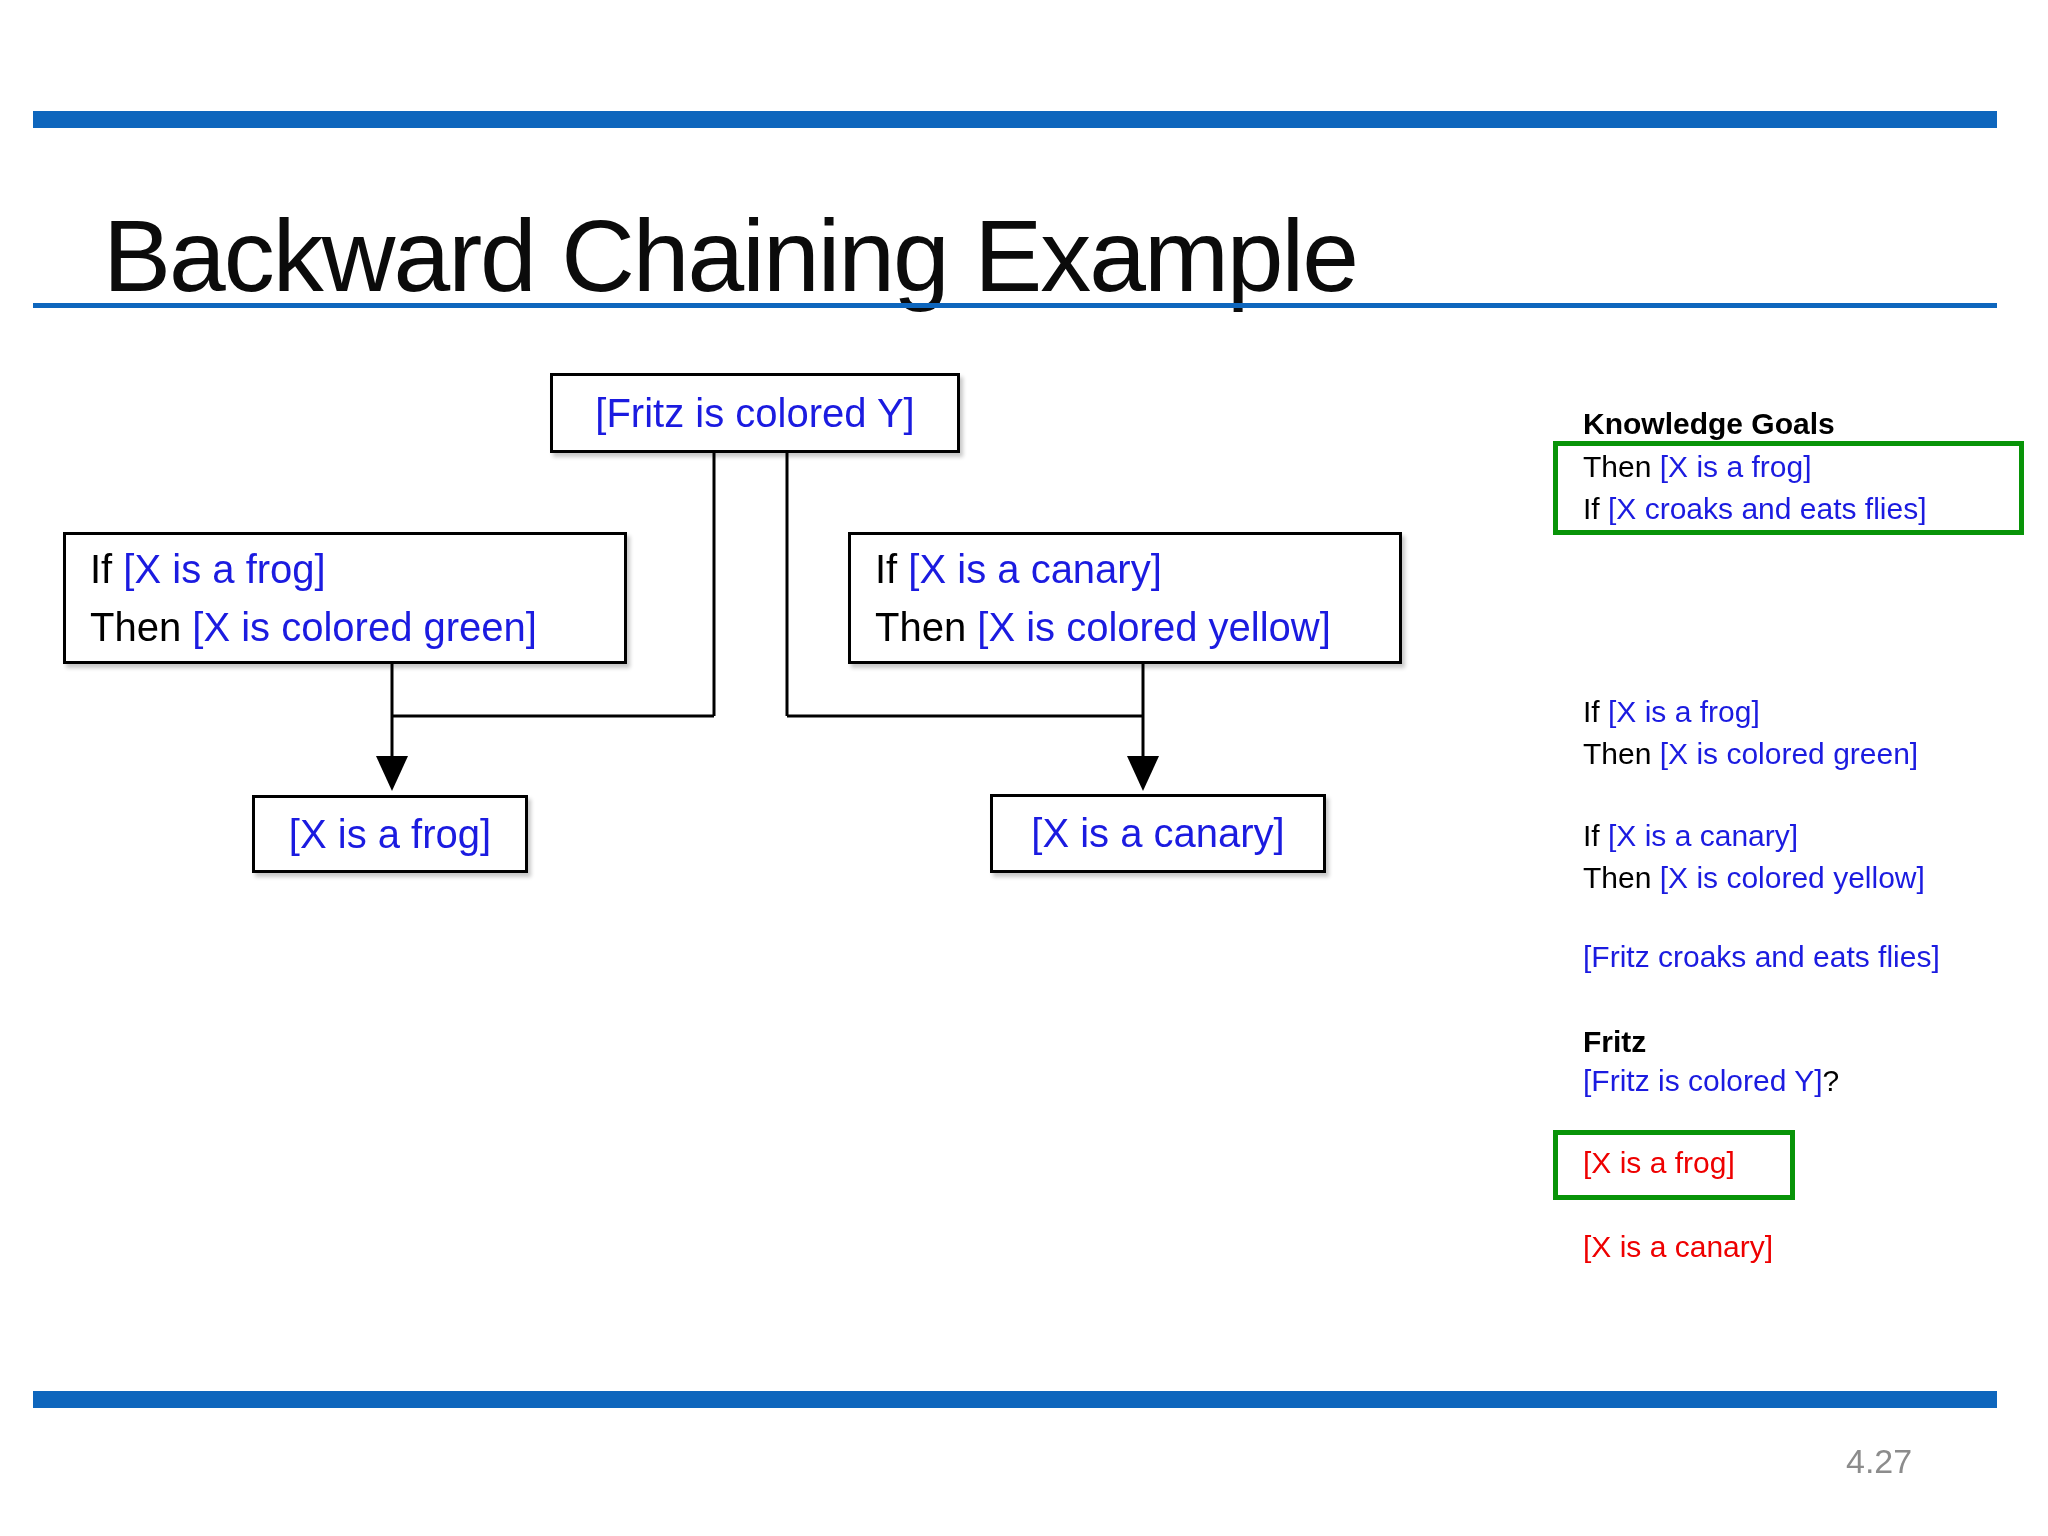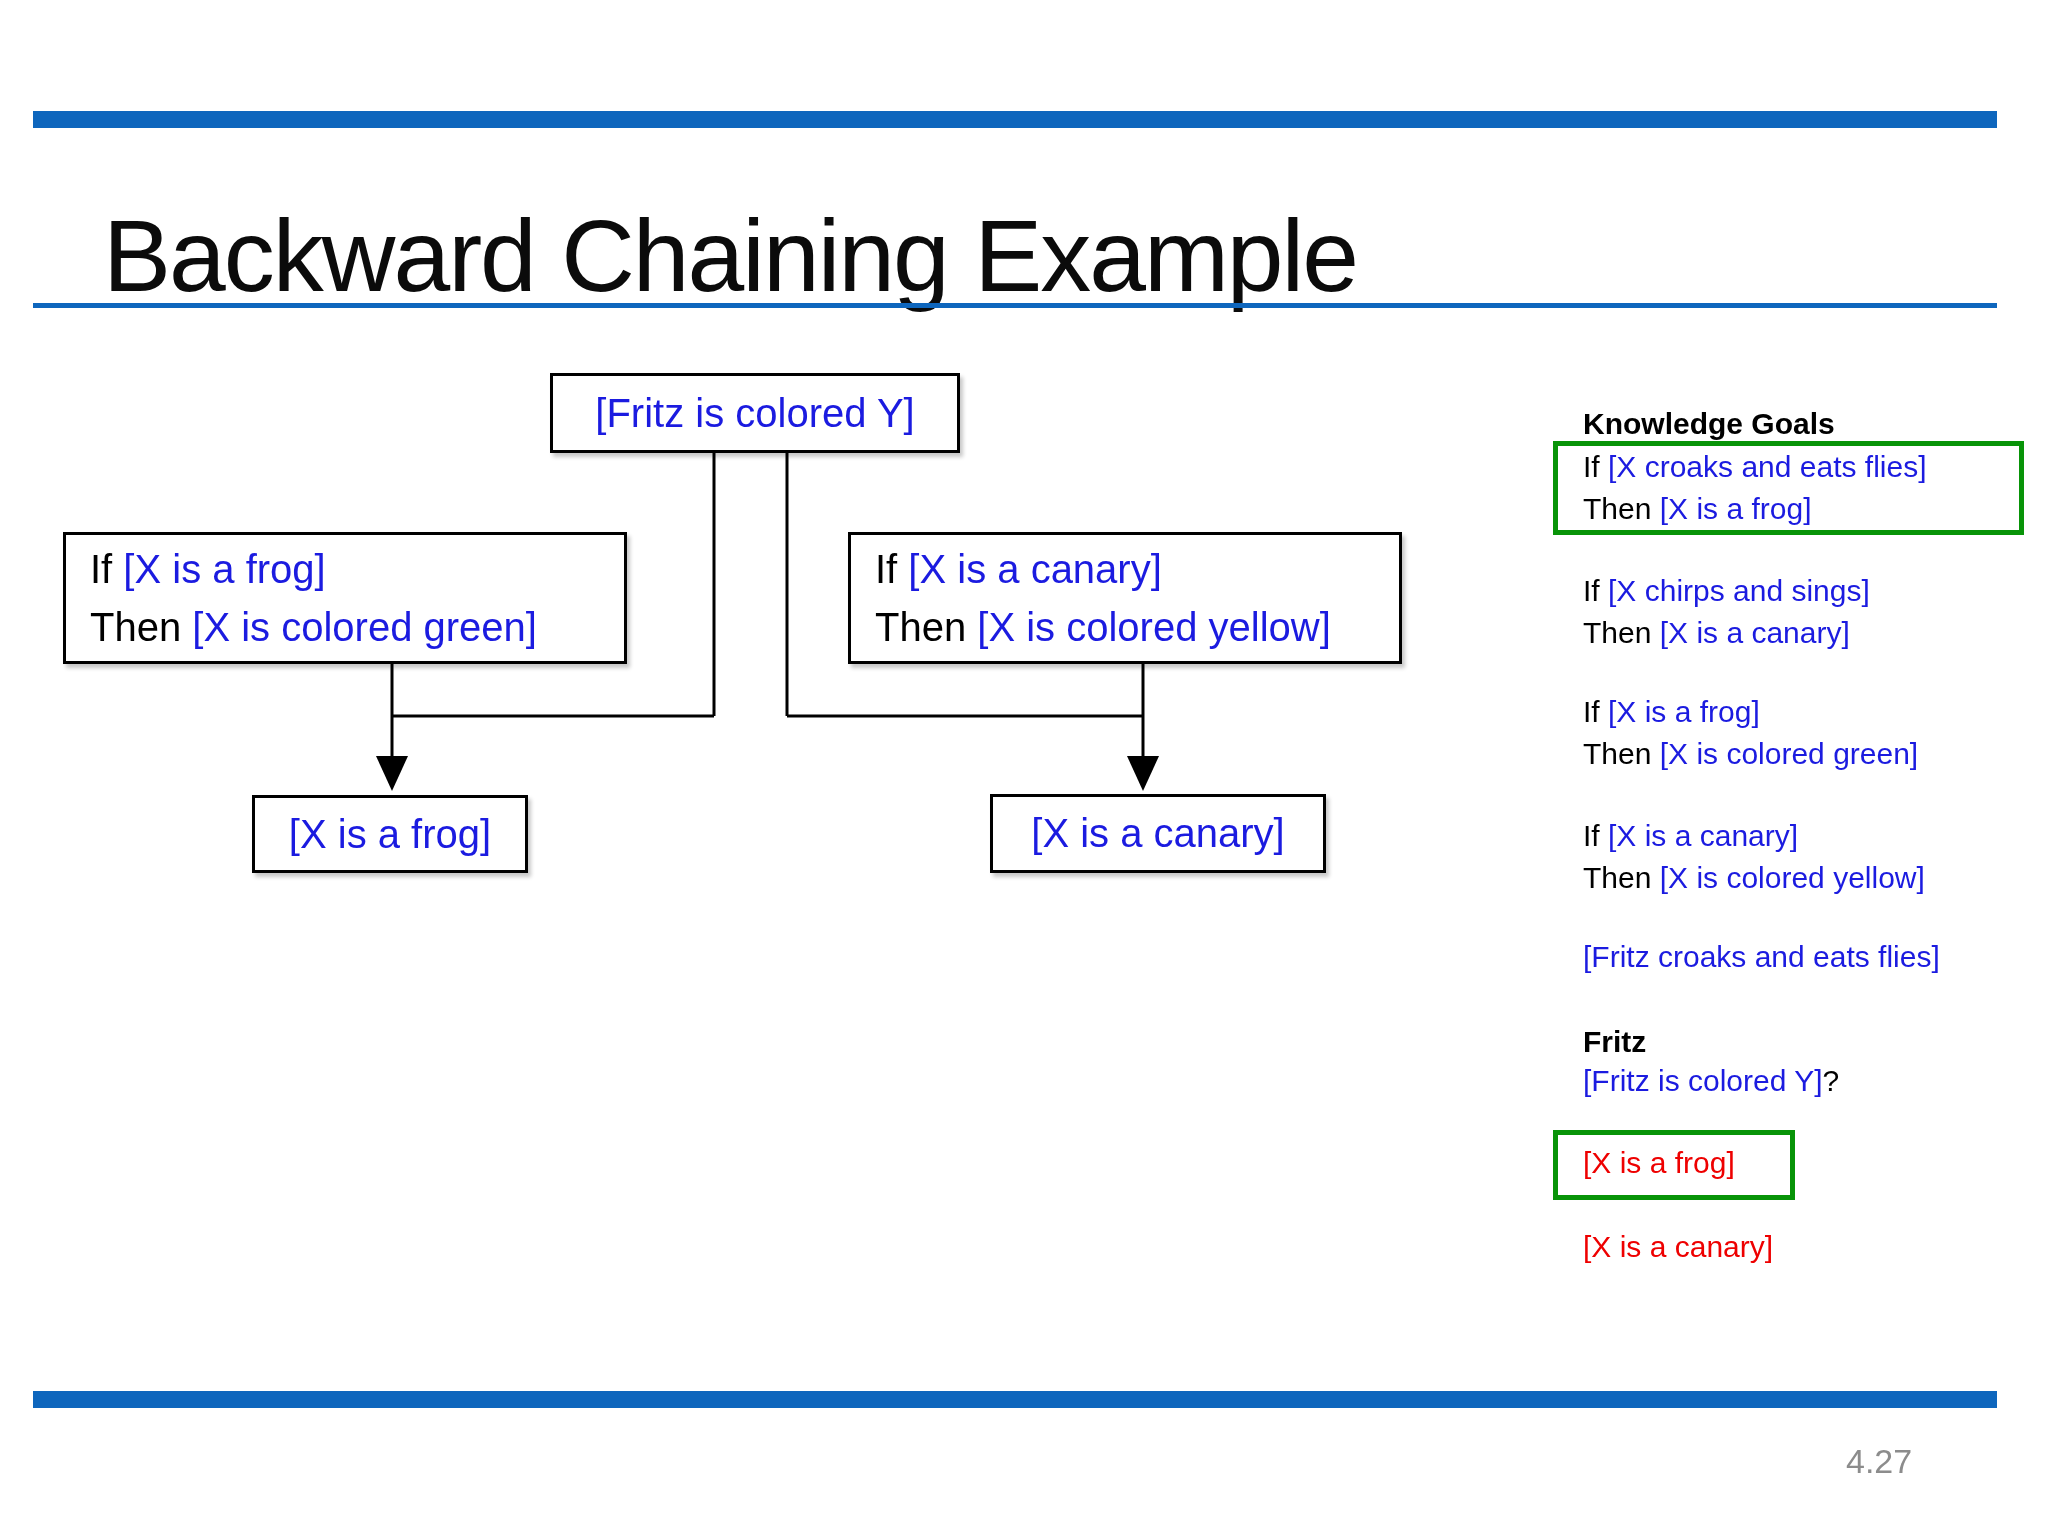--- a/index.html
+++ b/index.html
@@ -104,28 +104,24 @@
     <span>[X is a frog]</span>
   </div>
 
   <div class="dbox center" id="right-leaf-box">
     <span>[X is a canary]</span>
   </div>
 
   <div class="sb sb-bold" id="kb-heading">Knowledge Goals</div>
 
   <div class="green-box" id="kb-rule-1-box">
+    <div class="sb-line sb-blue"><span class="kw">Then</span> <span>[X is a frog]</span></div>
     <div class="sb-line sb-blue"><span class="kw">If</span> <span>[X croaks and eats flies]</span></div>
-    <div class="sb-line sb-blue"><span class="kw">Then</span> <span>[X is a frog]</span></div>
   </div>
 
-  <div class="sb sb-blue" id="kb-rule-2">
-    <div><span class="kw">If</span> <span>[X chirps and sings]</span></div>
-    <div><span class="kw">Then</span> <span>[X is a canary]</span></div>
-  </div>
 
   <div class="sb sb-blue" id="kb-rule-3">
     <div><span class="kw">If</span> <span>[X is a frog]</span></div>
     <div><span class="kw">Then</span> <span>[X is colored green]</span></div>
   </div>
 
   <div class="sb sb-blue" id="kb-rule-4">
     <div><span class="kw">If</span> <span>[X is a canary]</span></div>
     <div><span class="kw">Then</span> <span>[X is colored yellow]</span></div>
   </div>

